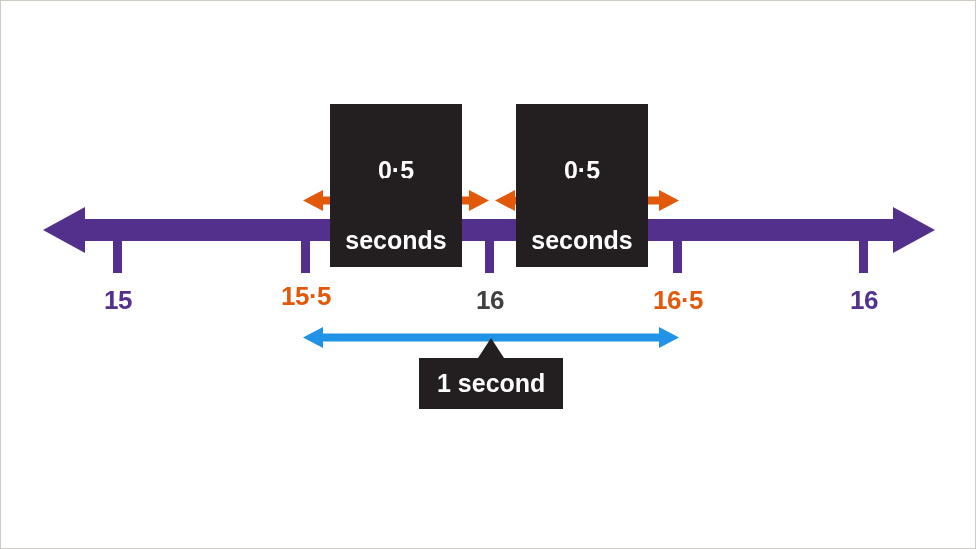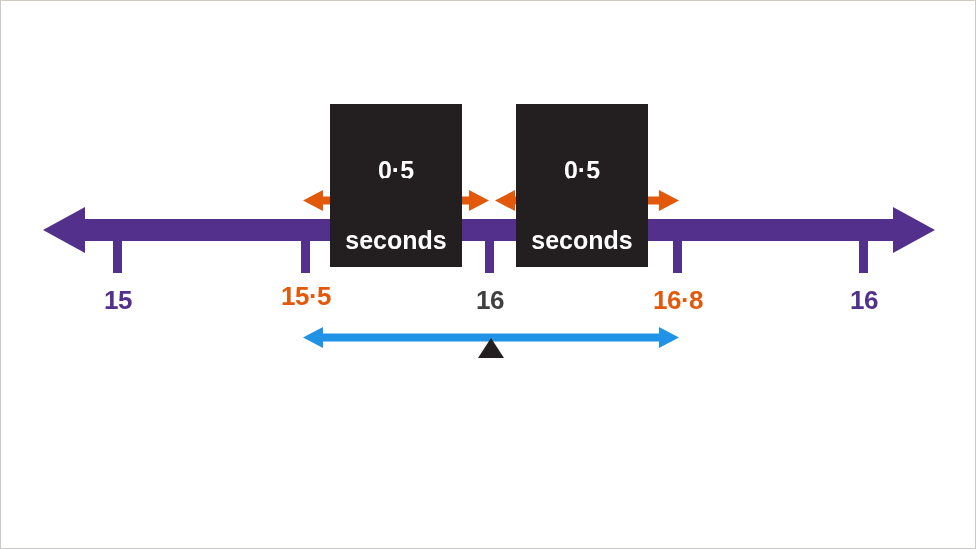--- a/index.html
+++ b/index.html
@@ -111,31 +111,32 @@
       <path d="M 302 336.5 L 322 326 L 322 332.5 L 658 332.5 L 658 326 L 678 336.5 L 658 347 L 658 340.5 L 322 340.5 L 322 347 Z" fill="#2193e6"></path>
     </g>
   </svg>
 
   <div class="tick-label" style="left:117px; top:284px; color:#52308c;">15</div>
 
   <div class="tick-label" style="left:305px; top:280px; color:#e2590c;">15·5</div>
 
   <div class="tick-label" style="left:489px; top:284px; color:#404040;">16</div>
 
-  <div class="tick-label" style="left:677px; top:284px; color:#e2590c;">16·8</div>
+  <div class="tick-label" style="left:677px; top:284px; color:#e2590c;">16·5</div>
 
   <div class="tick-label" style="left:863px; top:284px; color:#52308c;">16</div>
 
   <div class="callout callout-dual" style="left:329px; top:103px;">
     <span class="line">0·5</span>
     <span class="line">seconds</span>
   </div>
   <div class="tail-down" style="left:382px; top:177px;"></div>
 
   <div class="callout callout-dual" style="left:515px; top:103px;">
     <span class="line">0·5</span>
     <span class="line">seconds</span>
   </div>
   <div class="tail-down" style="left:568px; top:177px;"></div>
 
   <div class="tail-up" style="left:477px; top:337px;"></div>
+  <div class="callout callout-single" style="left:418px; top:357px;">1 second</div>
 
 </div>
 
 </body></html>

